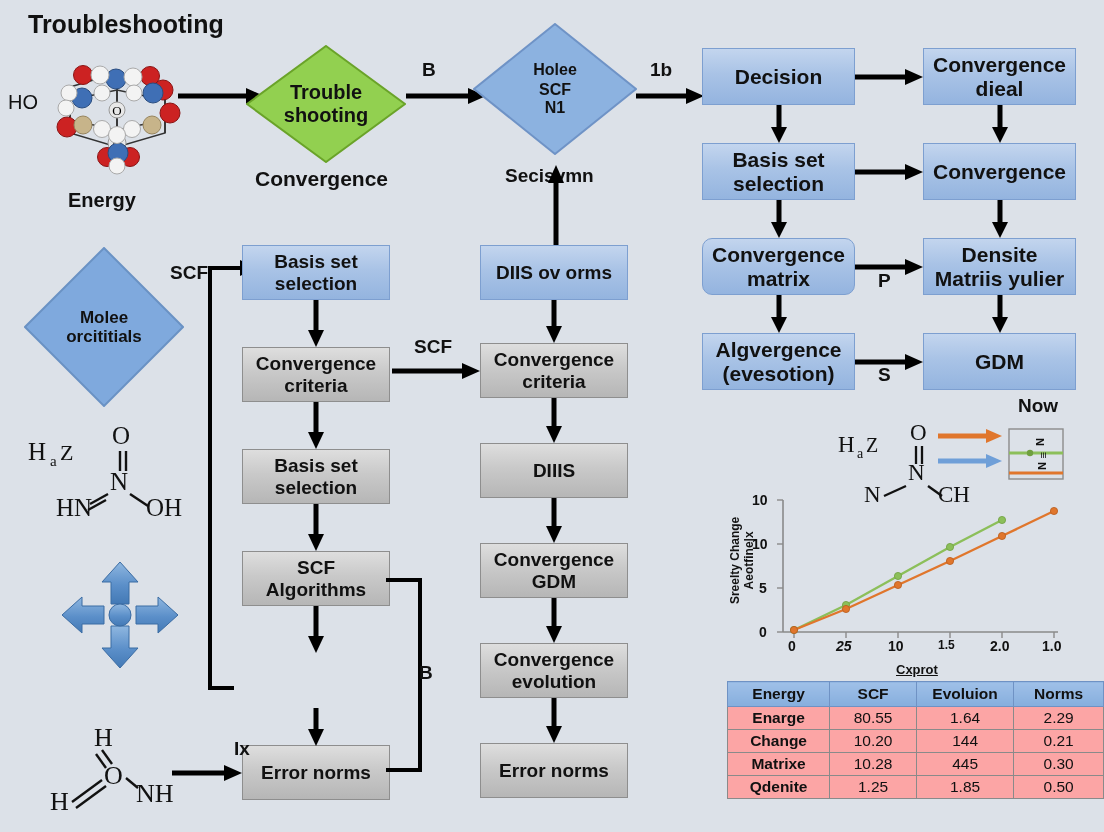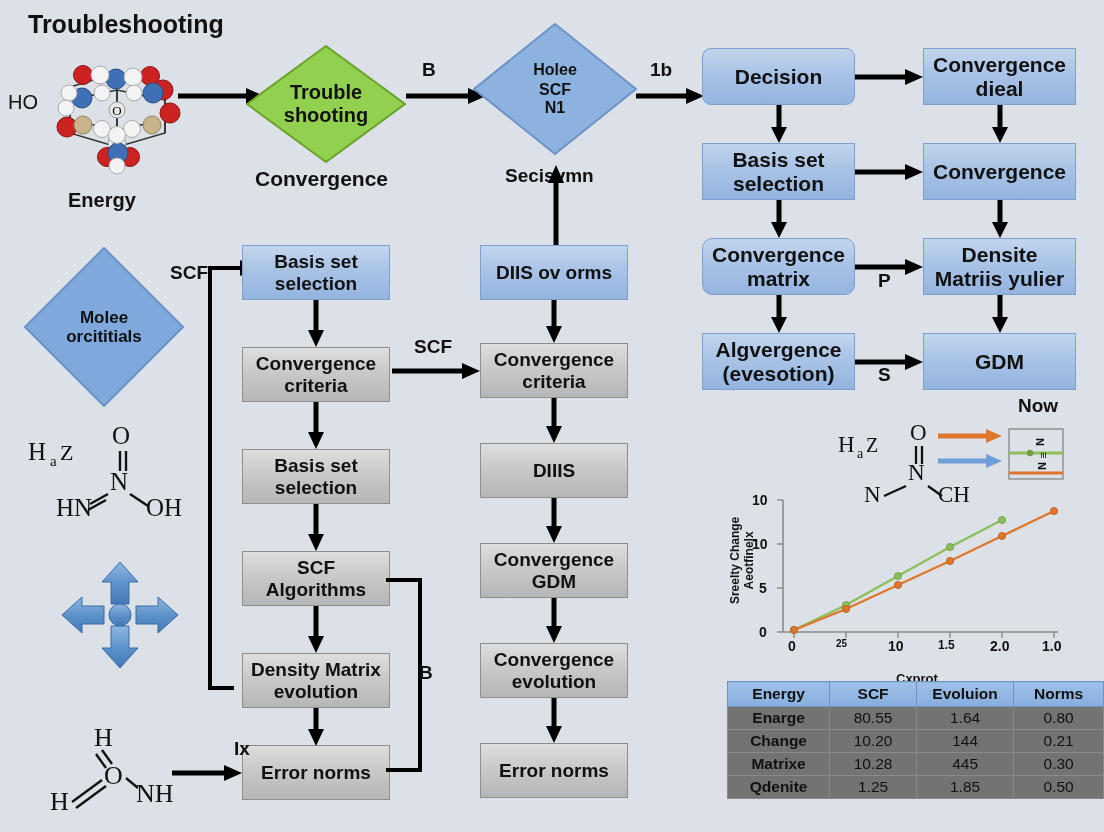--- a/index.html
+++ b/index.html
@@ -51,21 +51,21 @@
   #datatable{position:absolute;left:727px;top:681px;border-collapse:collapse;
       font-family:"Liberation Sans",sans-serif;background:#f4f4f4;
       border:1px solid #8a8a8a;}
   #datatable th{
     background:linear-gradient(180deg,#9fc0e8 0%,#86aedd 100%);
     border:1px solid #6f92c4;
     font-weight:bold;font-size:15.5px;padding:3px 6px;color:#111;text-align:center;
   }
   #datatable td{
     border:1px solid #8a8a8a;font-size:15.5px;padding:2px 6px;text-align:center;
-    background:#737373;color:#111;
+    background:#fca5a5;color:#111;
   }
   #datatable td.rowhead{font-weight:bold;text-align:center;}
 
   
   #chart{position:absolute;left:706px;top:488px;width:368px;height:180px;}
   .axislabel{position:absolute;font-weight:bold;color:#111;font-size:11px;}
 </style>
 </head>
 <body>
 
@@ -160,21 +160,21 @@
     <line x1="0" y1="10" x2="50" y2="10" stroke="#000" stroke-width="5"></line>
     <polygon points="50,2 68,10 50,18" fill="#000"></polygon>
   </svg>
   <div class="lbl" style="left:650px;top:59px;font-size:19px;">1b</div>
 
   <svg class="abs" style="left:546px;top:163px;" width="20" height="110">
     <line x1="10" y1="110" x2="10" y2="20" stroke="#000" stroke-width="5"></line>
     <polygon points="2,20 10,2 18,20" fill="#000"></polygon>
   </svg>
 
-  <div class="pbox blue" style="left:702px;top:48px;width:153px;height:57px;font-size:21px;border-radius:9px;">Decision</div>
+  <div class="pbox blue" style="left:702px;top:48px;width:153px;height:57px;font-size:21px;">Decision</div>
   <div class="pbox blue" style="left:923px;top:48px;width:153px;height:57px;font-size:21px;padding:0 6px;">Convergence dieal</div>
   <div class="pbox blue" style="left:702px;top:143px;width:153px;height:57px;font-size:21px;padding:0 6px;">Basis set selection</div>
   <div class="pbox blue" style="left:923px;top:143px;width:153px;height:57px;font-size:21px;">Convergence</div>
   <div class="pbox blue" style="left:702px;top:238px;width:153px;height:57px;font-size:21px;padding:0 5px;border-radius:10px;">Convergence matrix</div>
   <div class="pbox blue" style="left:923px;top:238px;width:153px;height:57px;font-size:21px;padding:0 4px;">Densite Matriis yulier</div>
   <div class="pbox blue" style="left:702px;top:333px;width:153px;height:57px;font-size:21px;padding:0 4px;">Algvergence (evesotion)</div>
   <div class="pbox blue" style="left:923px;top:333px;width:153px;height:57px;font-size:21px;">GDM</div>
 
   <svg class="abs" style="left:855px;top:67px;" width="68" height="20">
     <line x1="0" y1="10" x2="50" y2="10" stroke="#000" stroke-width="5"></line>
@@ -232,21 +232,20 @@
 
   <svg class="abs" style="left:196px;top:258px;" width="60" height="440">
     <path d="M48 10 L14 10 L14 430 L38 430" stroke="#000" stroke-width="4" fill="none"></path>
     <polygon points="44,2 60,10 44,18" fill="#000"></polygon>
   </svg>
 
   <div class="pbox blue" style="left:242px;top:245px;width:148px;height:55px;font-size:19px;padding:0 5px;">Basis set selection</div>
   <div class="pbox gray" style="left:242px;top:347px;width:148px;height:55px;font-size:19px;padding:0 5px;">Convergence criteria</div>
   <div class="pbox gray" style="left:242px;top:449px;width:148px;height:55px;font-size:19px;padding:0 5px;">Basis set selection</div>
   <div class="pbox gray" style="left:242px;top:551px;width:148px;height:55px;font-size:19px;padding:14px 5px;">SCF Algorithms</div>
-  <div class="pbox gray" style="left:242px;top:653px;width:148px;height:55px;font-size:19px;padding:0 3px;">Density Matrix evolution</div>
   <div class="pbox gray" style="left:242px;top:745px;width:148px;height:55px;font-size:19px;padding:0 5px;">Error norms</div>
 
   <svg class="abs" style="left:306px;top:300px;" width="20" height="47">
     <line x1="10" y1="0" x2="10" y2="30" stroke="#000" stroke-width="5"></line>
       <polygon points="2,30 10,47 18,30" fill="#000"></polygon>
     </svg>
   <svg class="abs" style="left:306px;top:402px;" width="20" height="47">
     <line x1="10" y1="0" x2="10" y2="30" stroke="#000" stroke-width="5"></line>
       <polygon points="2,30 10,47 18,30" fill="#000"></polygon>
     </svg>
@@ -444,46 +443,46 @@
     </svg>
 
     
     <div class="axislabel" style="left:53px;top:136px;font-size:14px;">0</div>
     <div class="axislabel" style="left:53px;top:92px;font-size:14px;">5</div>
     <div class="axislabel" style="left:46px;top:48px;font-size:14px;">10</div>
     <div class="axislabel" style="left:46px;top:4px;font-size:14px;">10</div>
 
     
     <div class="axislabel" style="left:82px;top:150px;font-size:14px;">0</div>
-    <div class="axislabel" style="left:130px;top:150px;font-size:10px;">25</div>
+    <div class="axislabel" style="left:130px;top:150px;font-size:14px;font-style:italic;">25</div>
     <div class="axislabel" style="left:182px;top:150px;font-size:14px;">10</div>
     <div class="axislabel" style="left:232px;top:150px;font-size:12px;">1.5</div>
     <div class="axislabel" style="left:284px;top:150px;font-size:14px;">2.0</div>
     <div class="axislabel" style="left:336px;top:150px;font-size:14px;">1.0</div>
 
     
-    <div class="axislabel" style="left:190px;top:183px;font-size:13px;text-decoration:underline;">Cxprot</div>
+    <div class="axislabel" style="left:190px;top:174px;font-size:13px;text-decoration:underline;">Cxprot</div>
     <div class="axislabel" style="left:-24px;top:58px;width:120px;font-size:12px;transform:rotate(-90deg);transform-origin:center;text-align:center;line-height:1.2;">Sreelty Change Aeotfine|x</div>
   </div>
 
   <table id="datatable">
     <thead>
       <tr>
         <th style="width:102px;">Energy</th>
         <th style="width:88px;">SCF</th>
         <th style="width:92px;">Evoluion</th>
         <th style="width:88px;">Norms</th>
       </tr>
     </thead>
     <tbody>
       <tr>
         <td class="rowhead">Enarge</td>
         <td>80.55</td>
         <td>1.64</td>
-        <td>0.80</td>
+        <td>2.29</td>
       </tr>
       <tr>
         <td class="rowhead">Change</td>
         <td>10.20</td>
         <td>144</td>
         <td>0.21</td>
       </tr>
       <tr>
         <td class="rowhead">Matrixe</td>
         <td>10.28</td>

